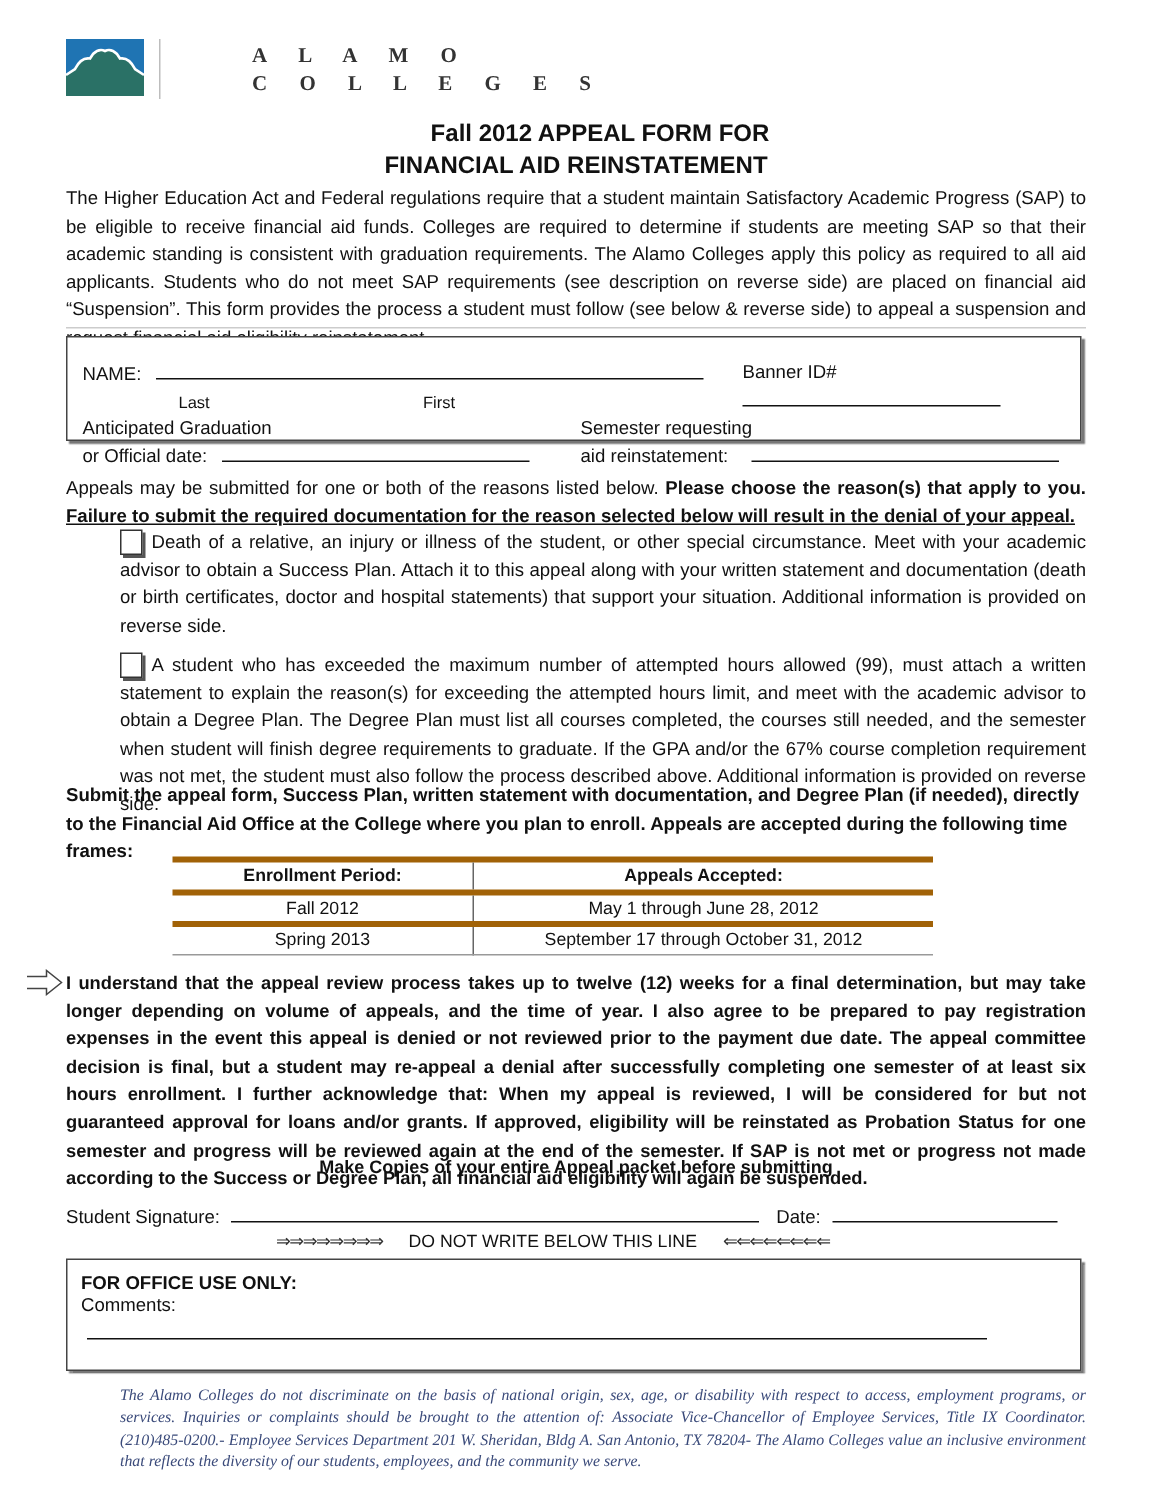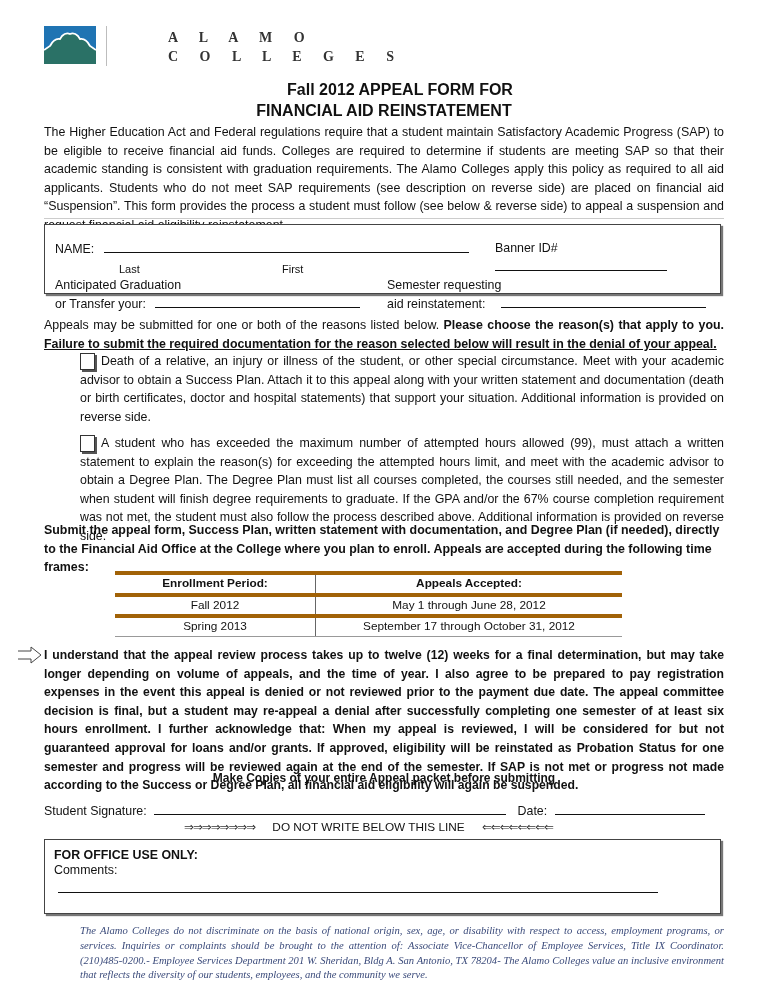--- a/index.html
+++ b/index.html
@@ -53,21 +53,21 @@
     <span>Banner ID#</span><span class="line" style="width:172px;"></span>
   </div>
   <div class="abs f12" style="left:10px; top:14px;">
     <span>NAME:</span>
     <span class="line" style="width:365px; margin-left:6px;"></span>
   </div>
   <div class="abs small" style="left:74px; top:38px;">Last</div>
   <div class="abs small" style="left:237px; top:38px;">First</div>
   <div class="abs f12" style="left:10px; top:30px; line-height:17px; margin-top:22px;">
     <div>Anticipated Graduation</div>
-    <div><span>or Transfer your:</span>
+    <div><span>or Official date:</span>
       <span class="line" style="width:205px; margin-left:6px;"></span></div>
   </div>
   <div class="abs f12" style="left:342px; top:30px; line-height:17px; margin-top:22px;">
     <div>Semester requesting</div>
     <div><span>aid reinstatement:</span>
       <span class="line" style="width:205px; margin-left:12px;"></span></div>
   </div>
 </div>
 
 <div class="abs para" style="top:316px;">

